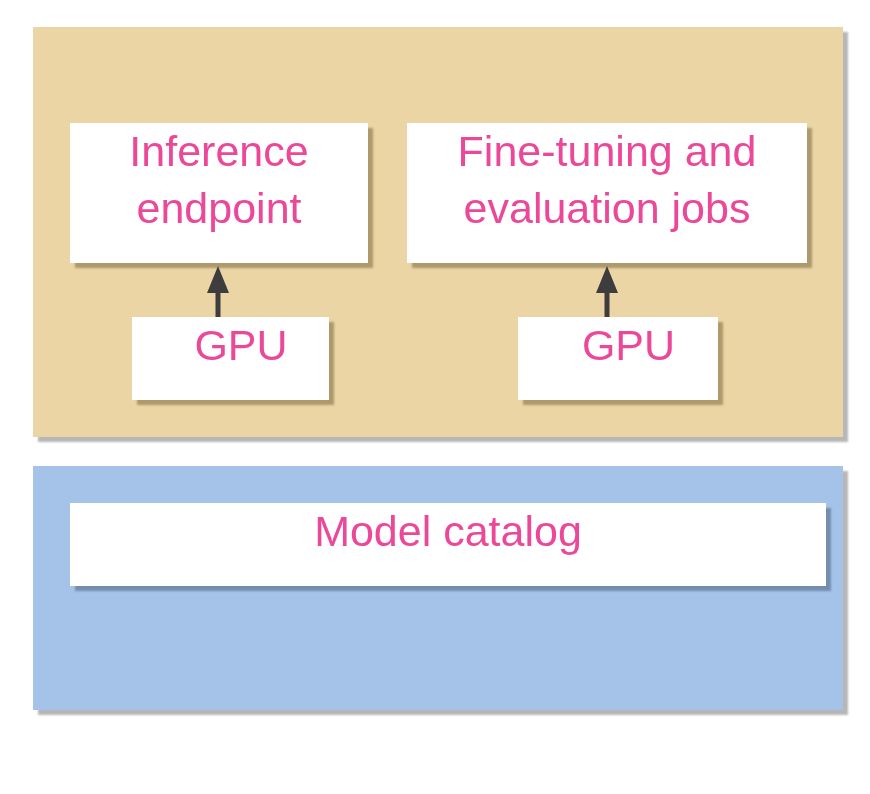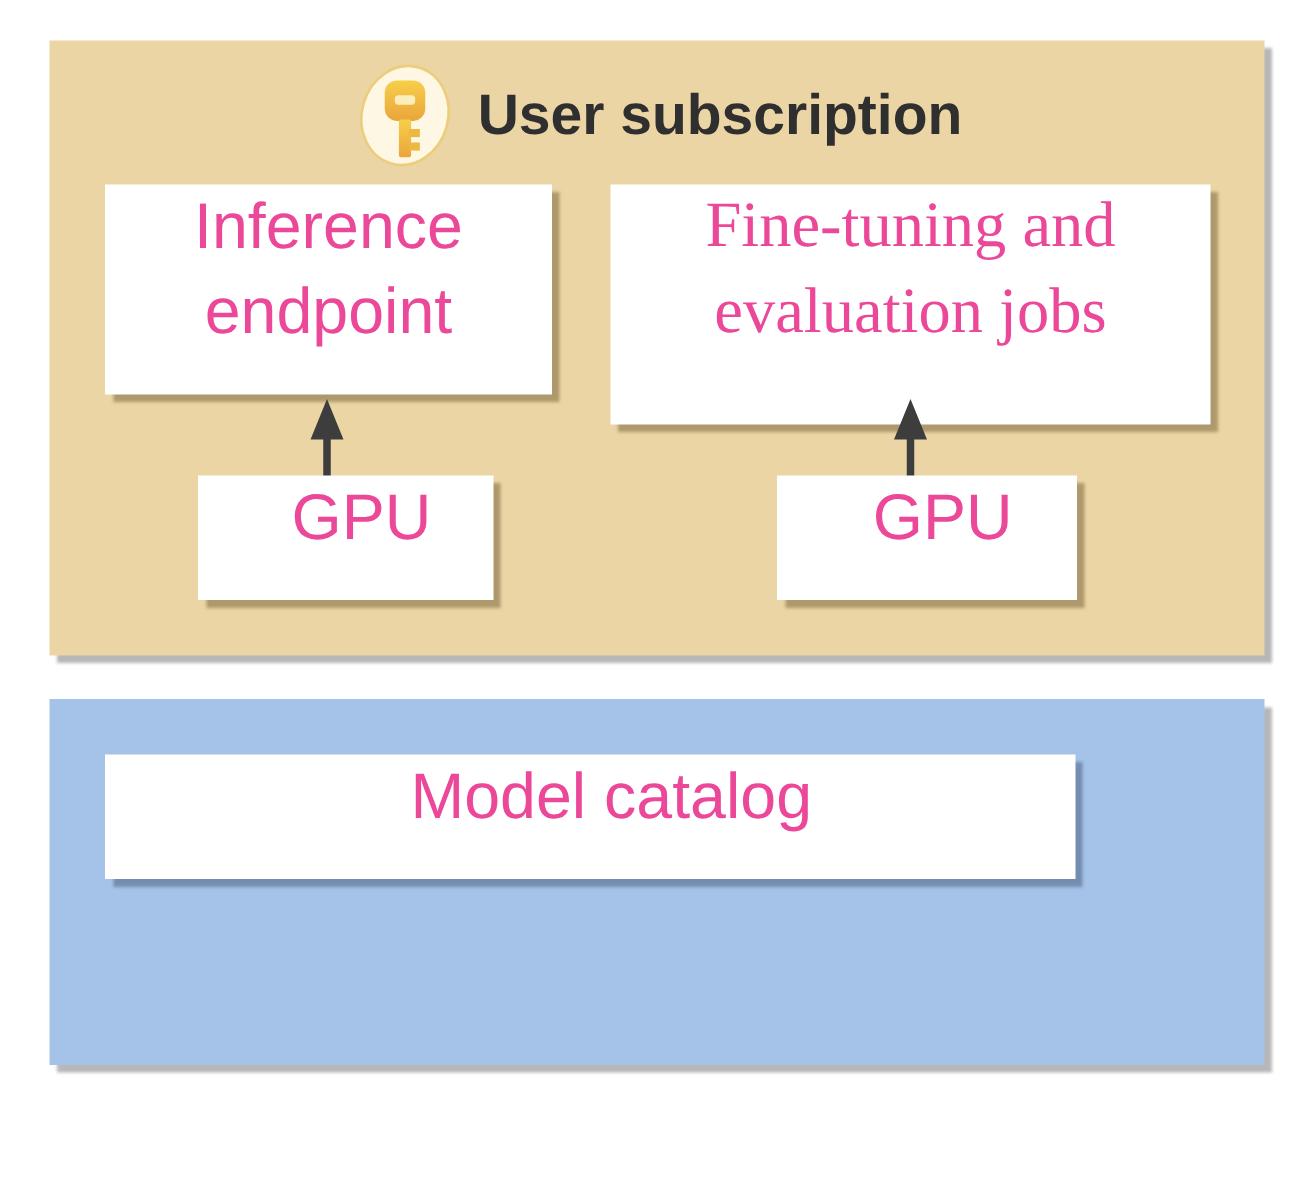--- a/index.html
+++ b/index.html
@@ -19,62 +19,43 @@
 
   .node{
     position:absolute;background:#ffffff;
     display:flex;align-items:flex-start;justify-content:center;text-align:center;
     font-size:43px;line-height:1.32;color:#ec4899;
   }
   .sub-node{box-shadow:5px 5px 2px rgba(122,103,62,0.55);padding-left:21px;}
   .az-node{box-shadow:5px 5px 2px rgba(76,96,128,0.55);}
 
   .node.inference{left:37px;top:96px;width:298px;height:140px;padding:0 34px;box-sizing:border-box;}
-  .node.finetune{left:374px;top:96px;width:400px;height:160px;padding:0 38px;box-sizing:border-box;font-family:Liberation Serif, serif;}
+  .node.finetune{left:374px;top:96px;width:400px;height:140px;padding:0 38px;box-sizing:border-box;}
   .node.gpu-left{left:99px;top:290px;width:176px;height:83px;}
   .node.gpu-right{left:485px;top:290px;width:179px;height:83px;}
-  .node.catalog{left:37px;top:37px;width:619px;height:83px;padding-left:28px;}
+  .node.catalog{left:37px;top:37px;width:756px;height:83px;}
 
   .arrow{position:absolute;width:24px;height:52px;}
   .arrow.left{left:173px;top:239px;}
   .arrow.right{left:562px;top:239px;}
 
   .azure-footer{
     position:absolute;left:0;right:0;top:146px;height:68px;
     display:flex;align-items:center;justify-content:center;gap:18px;
   }
   .key-badge{width:72px;height:72px;display:block;}
   .aml-logo{width:64px;height:62px;display:block;}
 </style>
 </head>
 <body>
 
 <div class="canvas">
 
   <section class="panel subscription">
 
-    <header class="panel-header">
-      <span>
-        <svg class="key-badge" viewBox="0 0 80 80" aria-hidden="true">
-          <defs>
-            <linearGradient id="goldGrad" x1="0" y1="0" x2="0" y2="1">
-              <stop offset="0" stop-color="#f7cf49"></stop>
-              <stop offset="1" stop-color="#eaa53c"></stop>
-            </linearGradient>
-          </defs>
-          <ellipse cx="40" cy="40" rx="32" ry="37" transform="rotate(16 40 40)" fill="#fdf7e4" stroke="#eccd7d" stroke-width="2"></ellipse>
-          <rect x="25" y="14" width="30" height="30" rx="9" fill="url(#goldGrad)"></rect>
-          <rect x="32.5" y="25" width="15" height="7" rx="2.5" fill="#fbedbc"></rect>
-          <rect x="35.5" y="43" width="9" height="28" rx="1.5" fill="url(#goldGrad)"></rect>
-          <rect x="43" y="50" width="8" height="6" fill="#edb83f"></rect>
-          <rect x="43" y="60" width="8" height="6" fill="#edb83f"></rect>
-        </svg>
-      </span>
-      <h1 class="panel-title">User subscription</h1>
-    </header>
 
     <div class="node sub-node inference">
       <span>Inference endpoint</span>
     </div>
 
     <div class="node sub-node finetune">
       <span>Fine-tuning and evaluation jobs</span>
     </div>
 
     <span class="arrow left">

